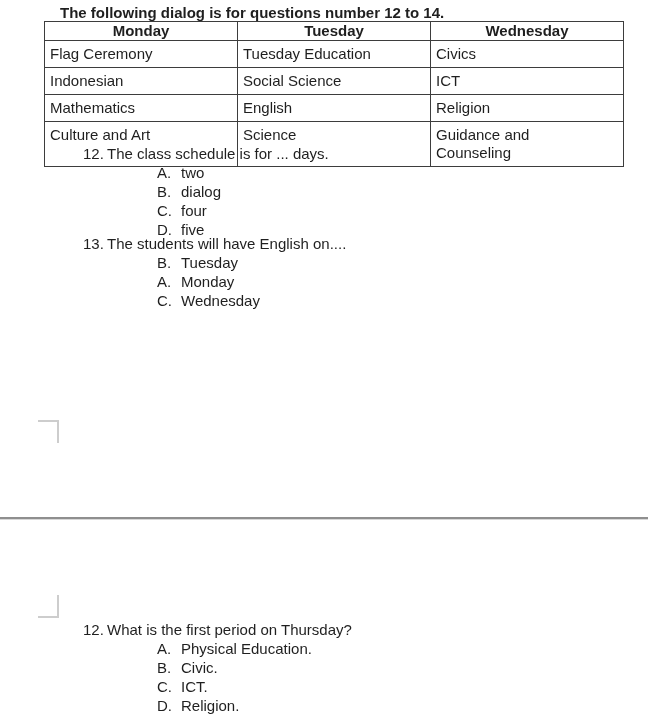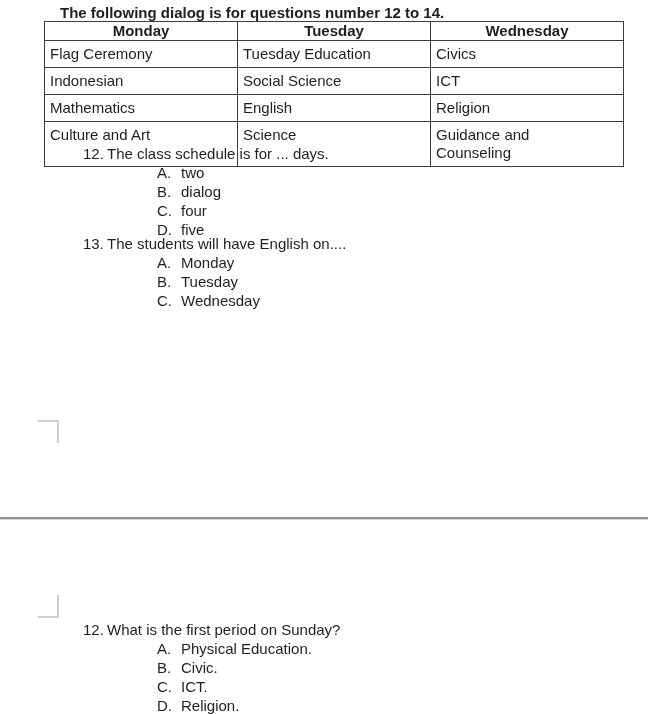--- a/index.html
+++ b/index.html
@@ -121,39 +121,39 @@
     <div class="opt">
       <span class="opt-letter">D.</span><span>five</span>
     </div>
   </div>
 
   <div class="question" style="top:234px">
     <div class="q-line">
       <span class="q-num">13.</span><span>The students will have English on....</span>
     </div>
     <div class="opt">
-      <span class="opt-letter">A.</span><span>Monday</span>
+      <span class="opt-letter">B.</span><span>Tuesday</span>
     </div>
     <div class="opt">
-      <span class="opt-letter">B.</span><span>Tuesday</span>
+      <span class="opt-letter">A.</span><span>Monday</span>
     </div>
     <div class="opt">
       <span class="opt-letter">C.</span><span>Wednesday</span>
     </div>
   </div>
 
   <div class="boundary-mark mark-top-right" style="left:38px; top:420px;"></div>
 
   <div class="page-break-line"></div>
 
   <div class="boundary-mark mark-bottom-right" style="left:38px; top:595px;"></div>
 
   <div class="question" style="top:620px">
     <div class="q-line">
-      <span class="q-num">12.</span><span>What is the first period on Sunday?</span>
+      <span class="q-num">12.</span><span>What is the first period on Thursday?</span>
     </div>
     <div class="opt">
       <span class="opt-letter">A.</span><span>Physical Education.</span>
     </div>
     <div class="opt">
       <span class="opt-letter">B.</span><span>Civic.</span>
     </div>
     <div class="opt">
       <span class="opt-letter">C.</span><span>ICT.</span>
     </div>

